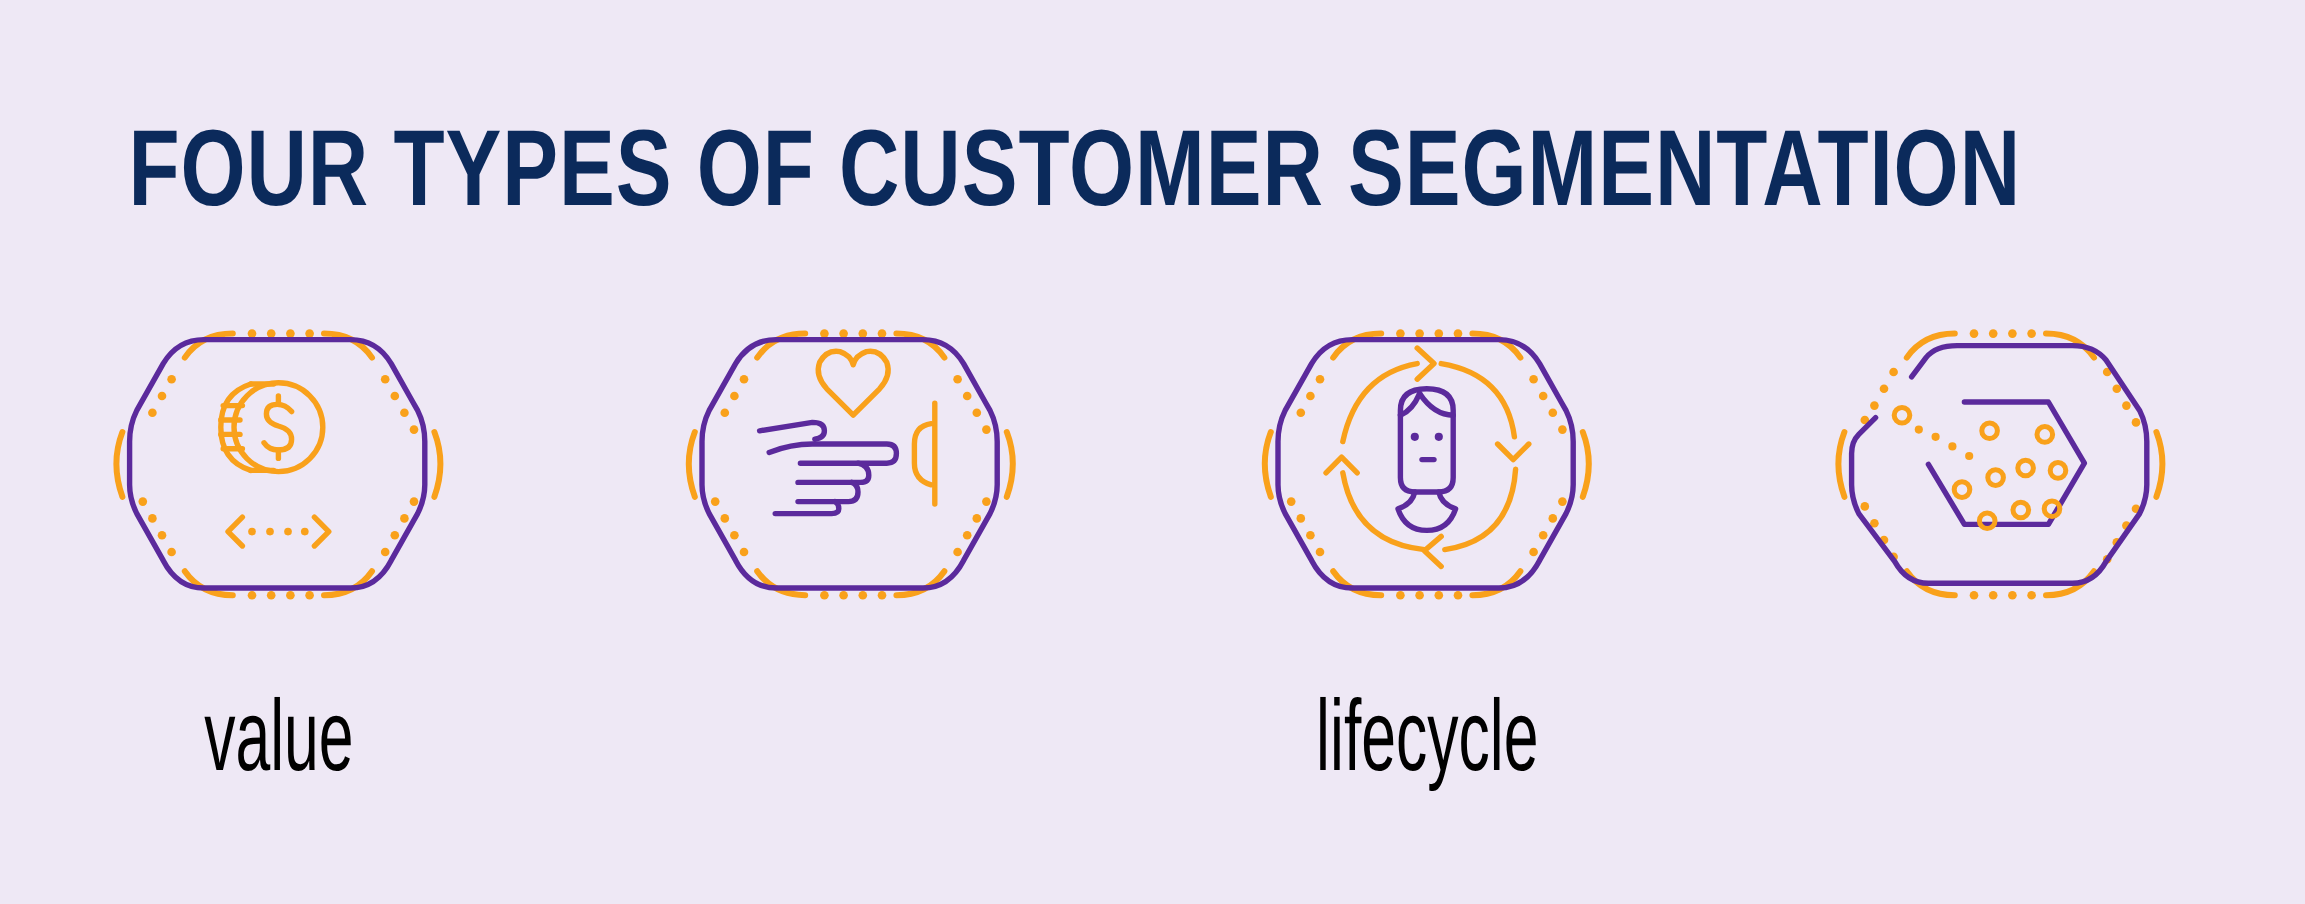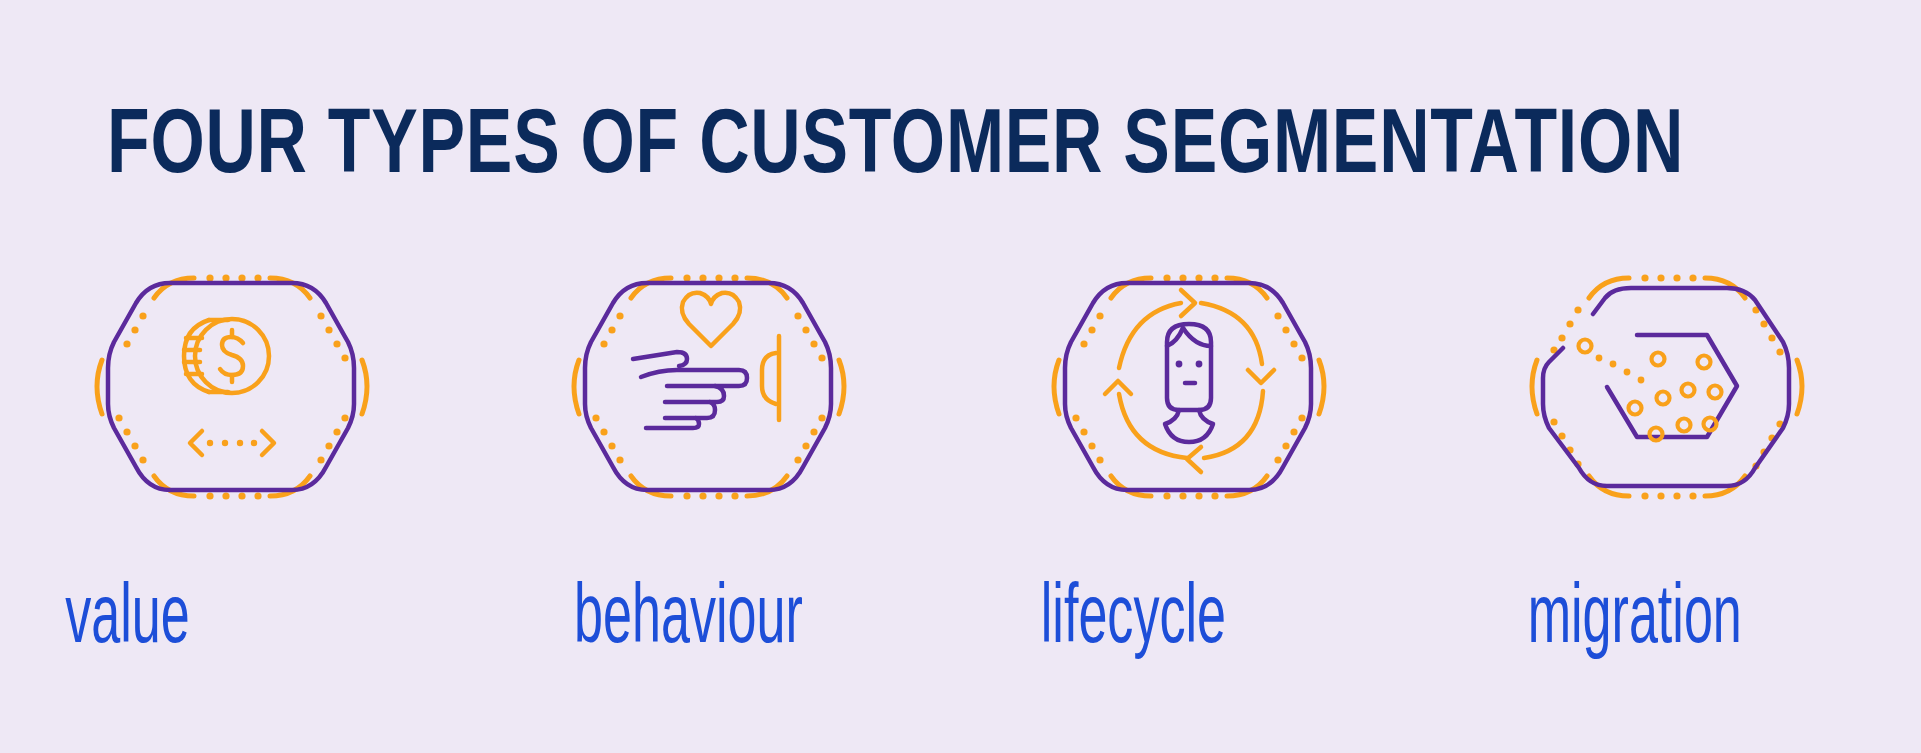--- a/index.html
+++ b/index.html
@@ -33,25 +33,25 @@
   .segment svg.icon {
     position: absolute;
     left: 5px; top: 0;
     width: 280px; height: 262px;
     overflow: visible;
   }
   .segment .label {
     position: absolute;
     left: -60px; width: 410px;
     top: 307px;
-    text-align: left;
+    text-align: center;
     font-family: "Liberation Sans", sans-serif;
     font-size: 84px;
     line-height: 96px;
-    color: #1d4ed8;
+    color: #000000;
     white-space: nowrap;
   }
   .segment .label span {
     display: inline-block;
     transform: scaleX(0.62);
     transform-origin: center;
   }
 </style>
 </head>
 <body>
@@ -161,21 +161,20 @@
     </g>
 
     <g fill="none" stroke="#5B2A9C" stroke-width="4.5" stroke-linecap="round" stroke-linejoin="round">
       <path d="M64 101 L108 94 Q118 94 118 101 Q118 107 110 108"></path>
       <path d="M72 119 Q90 112 108 112 L170 112 Q178 112 178 120 Q178 128 170 128 L98 128"></path>
       <path d="M146 128 Q155 130 155 138 Q155 144 148 144 L96 144"></path>
       <path d="M141 144 Q146 146 146 152 Q146 160 138 160 L96 160"></path>
       <path d="M127 160 Q130 162 130 166 Q130 170 124 170 L77 170"></path>
     </g>
   </svg>
-  <div class="label"><span>behaviour</span></div>
 </div>
 
 <div class="segment" style="left:1044px;text-decoration:underline;">
   <svg class="icon" viewBox="0 0 280 262">
     <use href="#orange-ring"></use>
     <use href="#orange-dots"></use>
     <use href="#hex-frame"></use>
 
     <g fill="none" stroke="#F9A11B" stroke-width="4.5" stroke-linecap="round" stroke-linejoin="round">
       <path d="M132 45 Q82 54 70 110"></path>
@@ -249,14 +248,13 @@
       <circle cx="177" cy="104" r="6.5"></circle>
       <circle cx="161" cy="132" r="6.5"></circle>
       <circle cx="188" cy="134" r="6.5"></circle>
       <circle cx="136" cy="140" r="6.5"></circle>
       <circle cx="108" cy="150" r="6.5"></circle>
       <circle cx="129" cy="176" r="6.5"></circle>
       <circle cx="157" cy="167" r="6.5"></circle>
       <circle cx="183" cy="166" r="6.5"></circle>
     </g>
   </svg>
-  <div class="label"><span>migration</span></div>
 </div>
 
 </body></html>

